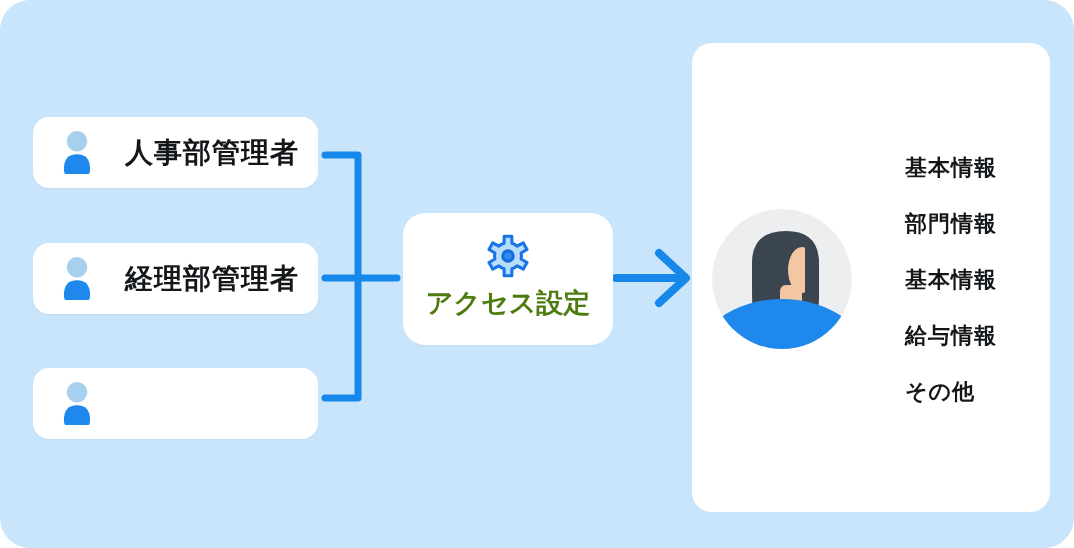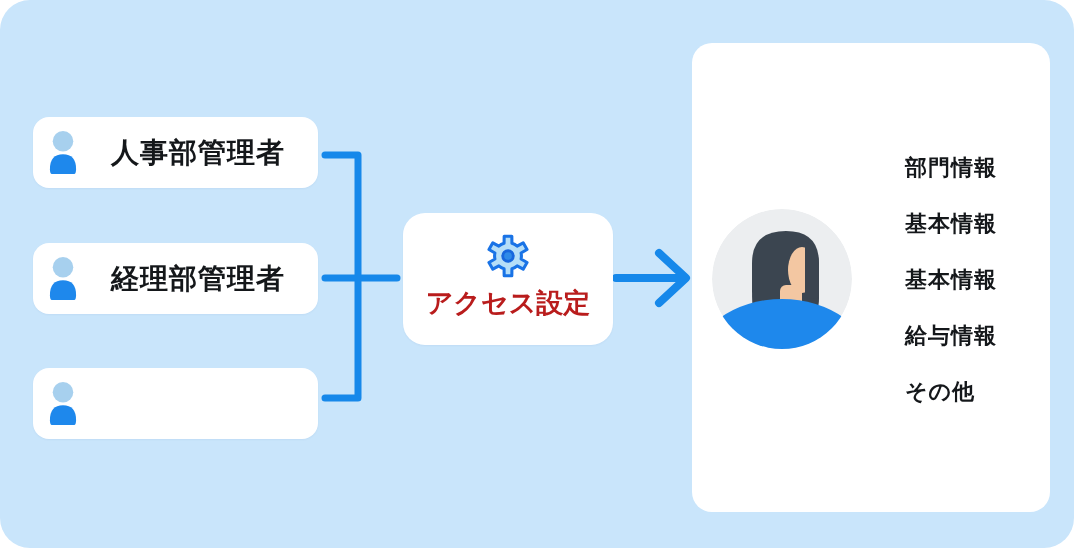--- a/index.html
+++ b/index.html
@@ -4,41 +4,41 @@
 <style>
   html,body{margin:0;padding:0;background:#ffffff;}
   body{font-family:"Liberation Sans","DejaVu Sans",sans-serif;}
   .canvas{
     position:relative;width:1074px;height:548px;
     background:#c9e5fb;border-radius:30px;overflow:hidden;
   }
   .role-card{
     position:absolute;left:33px;width:285px;height:71px;
     background:#ffffff;border-radius:16px;
-    display:flex;align-items:center;padding-left:16px;box-sizing:border-box;
+    display:flex;align-items:center;padding-left:30px;box-sizing:border-box;
     box-shadow:0 1px 2px rgba(30,80,140,0.05);
   }
   .role-card .person-icon{width:28px;height:45px;flex:0 0 auto;}
   .role-card .role-label{
     margin-left:34px;font-size:28px;font-weight:700;color:#14171a;
     letter-spacing:1px;white-space:nowrap;
   }
   .card-1{top:117px;}
   .card-2{top:243px;}
   .card-3{top:368px;}
   .connector-svg{position:absolute;left:0;top:0;width:1074px;height:548px;pointer-events:none;}
   .access-card{
     position:absolute;left:403px;top:213px;width:210px;height:132px;
     background:#ffffff;border-radius:22px;
     display:flex;flex-direction:column;align-items:center;box-sizing:border-box;
     padding-top:20px;box-shadow:0 1px 2px rgba(30,80,140,0.05);
   }
   .access-card .gear{width:46px;height:46px;}
   .access-card .access-label{
-    margin-top:10px;font-size:27px;font-weight:700;color:#b91c1c;
+    margin-top:10px;font-size:27px;font-weight:700;color:#4d7c0f;
     line-height:28px;white-space:nowrap;
   }
   .profile-panel{
     position:absolute;left:692px;top:43px;width:358px;height:469px;
     background:#ffffff;border-radius:20px;
   }
   .avatar{position:absolute;left:20px;top:166px;width:140px;height:140px;}
   .info-list{position:absolute;left:213px;top:107px;}
   .info-item{
     font-size:22px;font-weight:700;color:#14171a;line-height:35px;
@@ -106,21 +106,21 @@
       <g clip-path="url(#avclip)">
         <circle cx="70" cy="70" r="70" fill="#eceef0"></circle>
         <path d="M41,100 Q40,96 40,80 L40,54 Q40,22 74,22 Q107,22 107,54 L107,90 Q107,97 105,100 Z" fill="#3b4550"></path>
         <ellipse cx="90" cy="61" rx="14" ry="23" fill="#f3c7a2"></ellipse>
         <path d="M93,32 Q107,38 107,56 L107,88 Q101,92 93,88 Z" fill="#3b4550"></path>
         <rect x="68" y="76" width="22" height="36" rx="6" fill="#f3c7a2"></rect>
         <ellipse cx="70" cy="155" rx="88" ry="65" fill="#1e88ec"></ellipse>
       </g>
     </svg>
     <div class="info-list">
+      <div class="info-item">基本情報</div>
       <div class="info-item">部門情報</div>
-      <div class="info-item">基本情報</div>
       <div class="info-item">基本情報</div>
       <div class="info-item">給与情報</div>
       <div class="info-item">その他</div>
     </div>
   </div>
 
 </div>
 
 </body></html>

